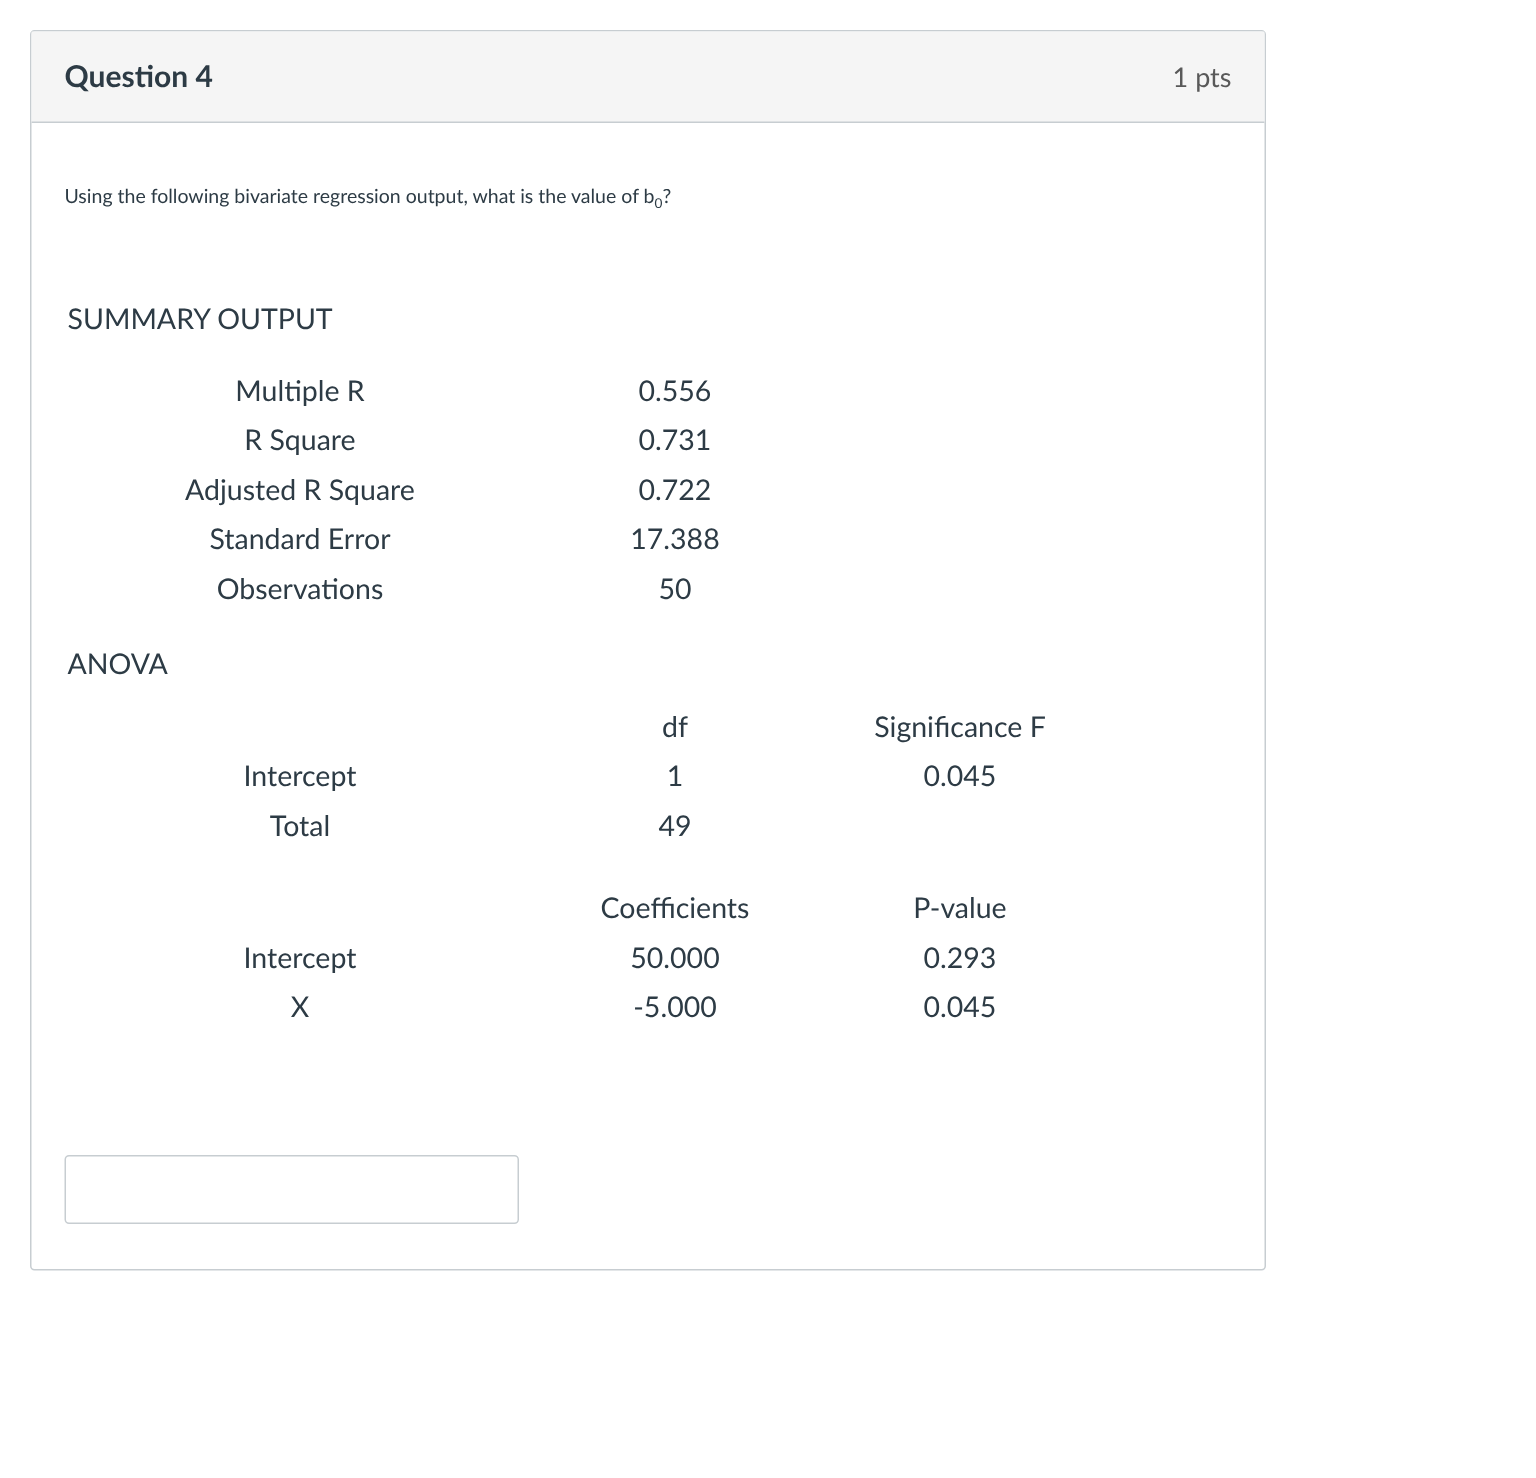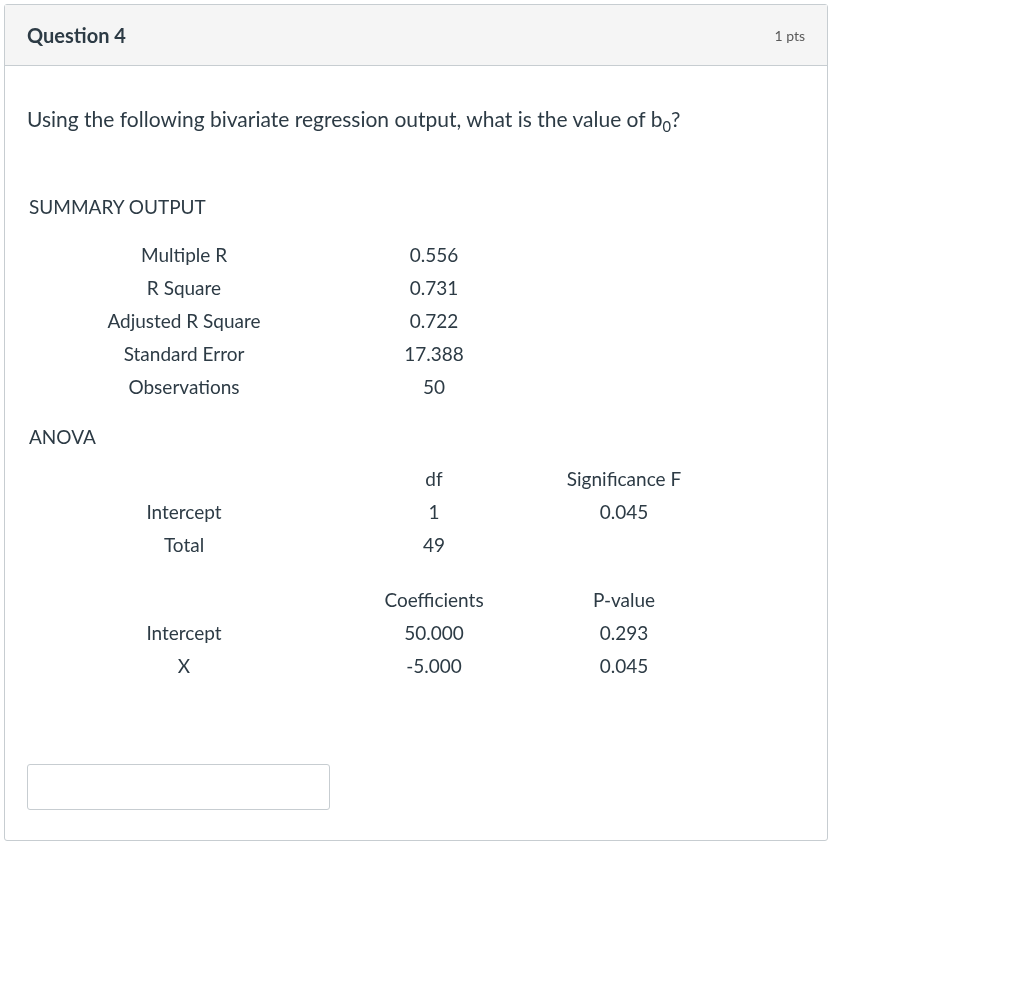--- a/index.html
+++ b/index.html
@@ -6,47 +6,47 @@
   html, body {
     margin: 0;
     padding: 0;
     font-family: "Lato", "Helvetica Neue", Helvetica, Arial, sans-serif;
     font-size: 18px;
     color: #2d3b45;
     background: #ffffff;
   }
   .question-card {
     width: 824px;
-    margin: 4px;
+    margin: 20px;
     border: 1px solid #c7cdd1;
     border-radius: 3px;
     background: #ffffff;
   }
   .question-header {
     display: flex;
     justify-content: space-between;
     align-items: center;
     padding: 18px 22px;
     background: #f5f5f5;
     border-bottom: 1px solid #c7cdd1;
   }
   .question-title {
     font-size: 20px;
     font-weight: 700;
     color: #2d3b45;
   }
   .question-points {
-    font-size: 14px;
+    font-size: 18px;
     color: #595959;
   }
   .question-body {
     padding: 26px 22px 30px 22px;
   }
   .prompt {
-    font-size: 21px;
+    font-size: 13px;
     color: #2d3b45;
     margin: 14px 0 60px 0;
   }
   .prompt sub {
     font-size: 0.7em;
     vertical-align: sub;
   }
   .output-block {
     padding-left: 2px;
   }

